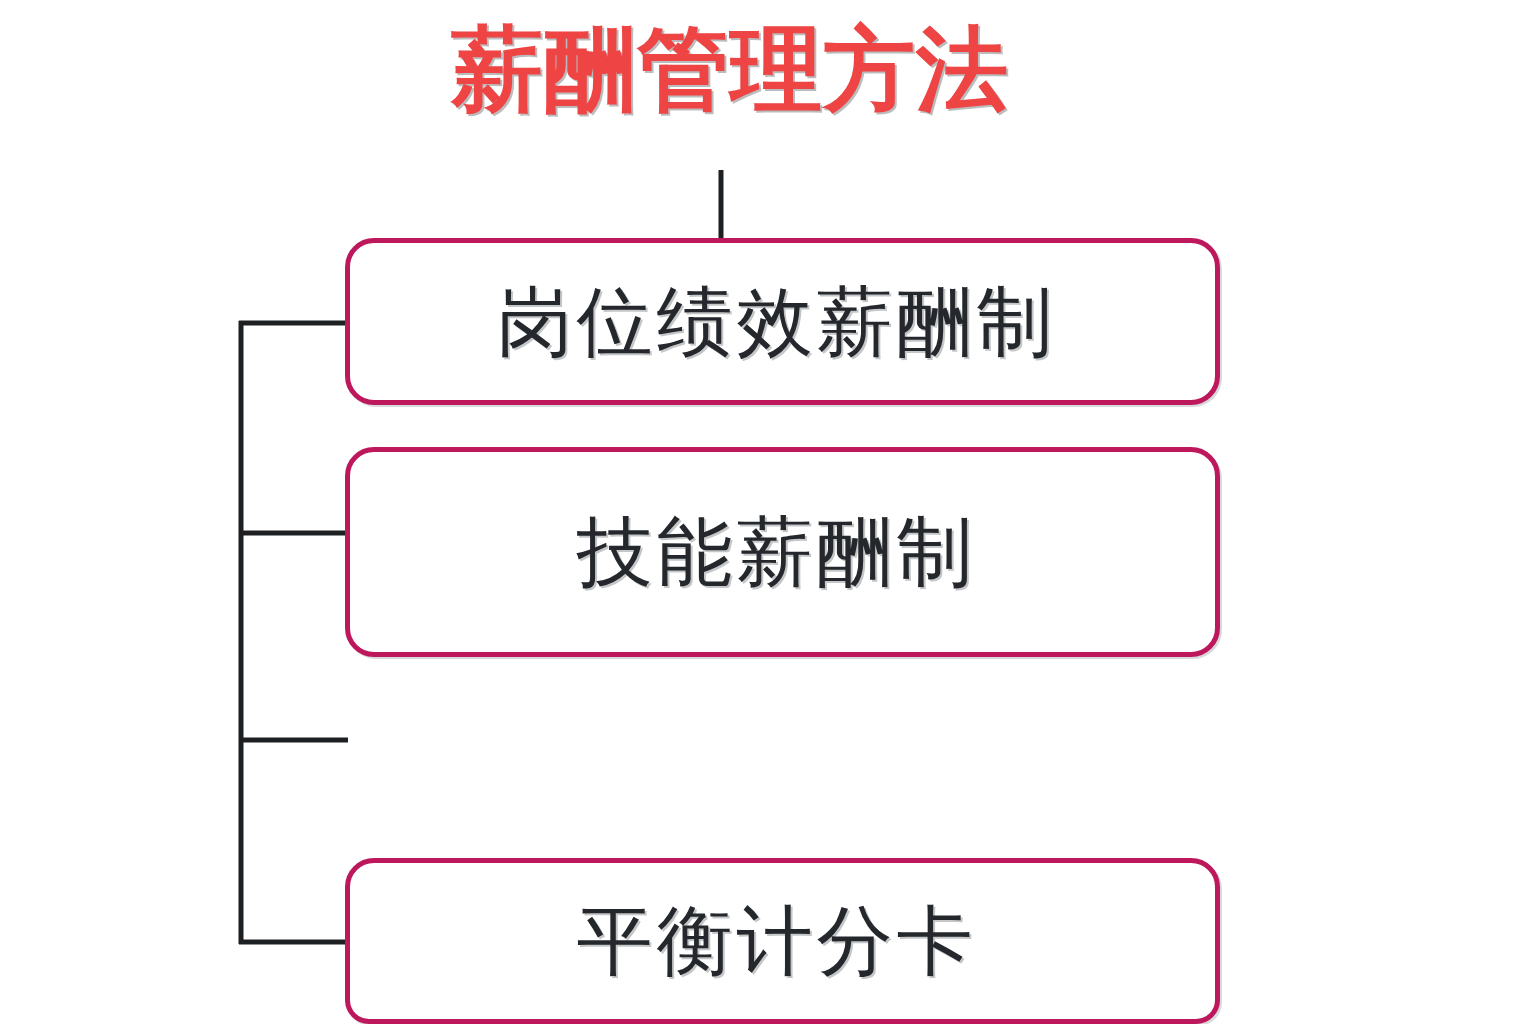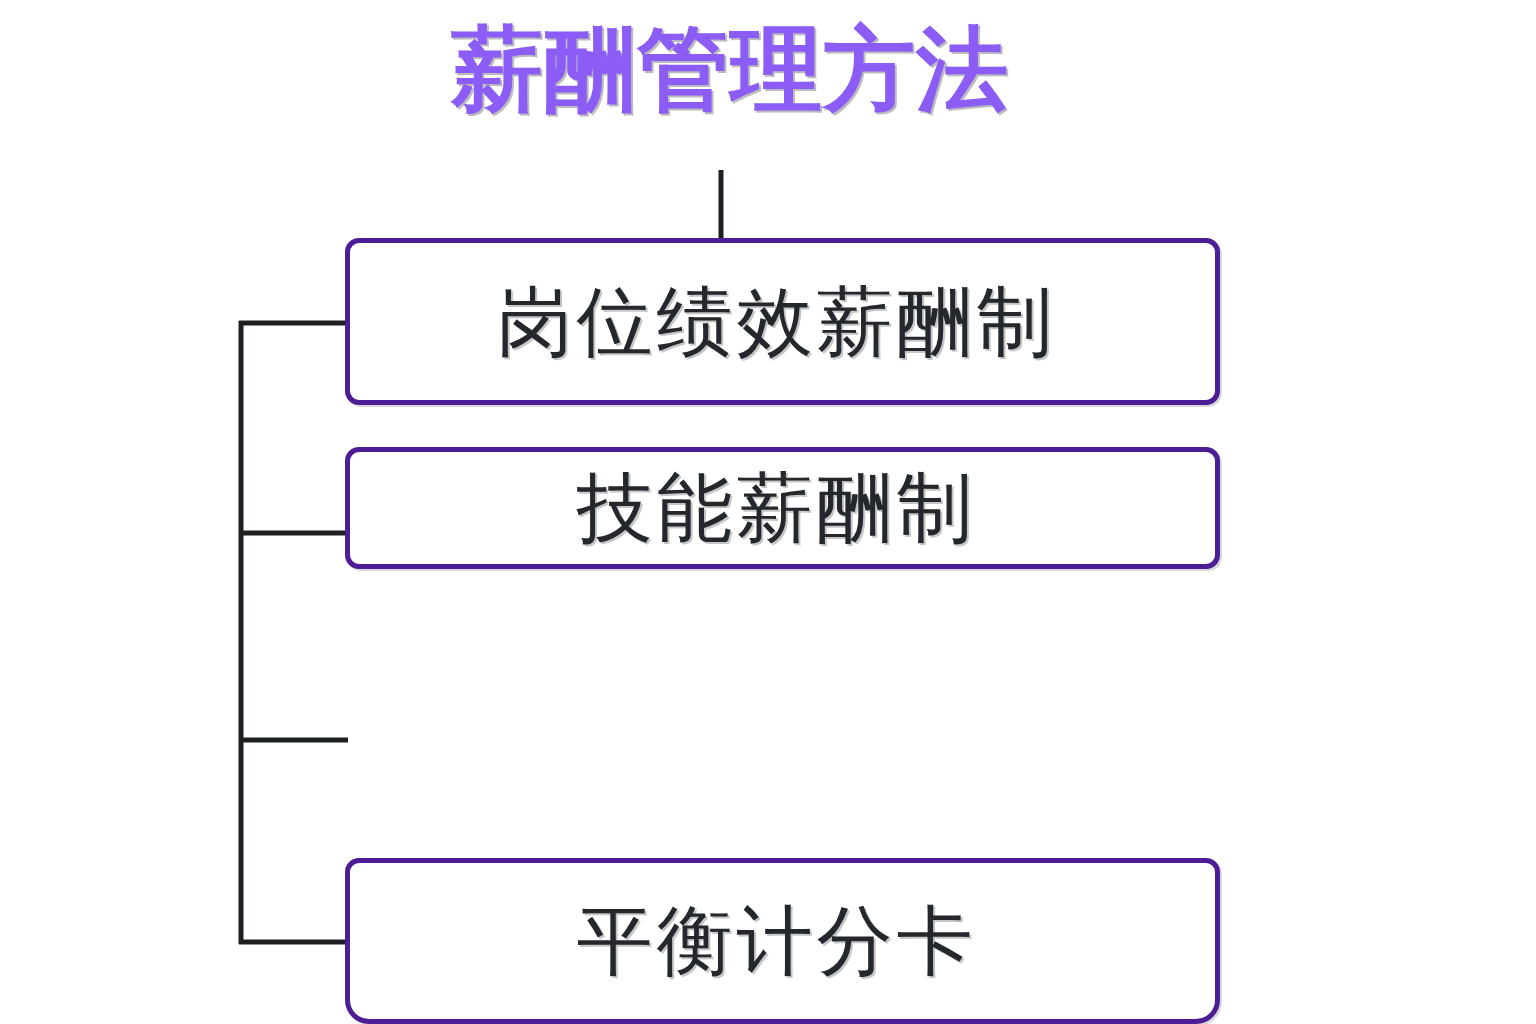--- a/index.html
+++ b/index.html
@@ -23,21 +23,21 @@
   
   .title {
     position: absolute;
     left: 0;
     top: 18px;
     width: 1460px;
     text-align: center;
     font-size: 92px;
     line-height: 1.12;
     font-weight: 700;
-    color: #8b5cf6;
+    color: #ef4444;
     letter-spacing: 1px;
     white-space: nowrap;
     text-shadow: 2px 2px 0 rgba(30,34,38,0.30);
   }
 
   
   .connectors {
     position: absolute;
     left: 0;
     top: 0;
@@ -51,41 +51,41 @@
     fill: none;
     stroke-linecap: butt;
   }
 
   
   .node {
     position: absolute;
     left: 345px;
     width: 875px;
     box-sizing: border-box;
-    border: 5px solid #4c1d95;
-    border-radius: 14px;
+    border: 5px solid #be185d;
+    border-radius: 29px;
     background: #ffffff;
     display: flex;
     align-items: center;
     justify-content: center;
     box-shadow: 2px 2px 0 rgba(40,44,48,0.18);
   }
   .node-label {
     font-size: 76px;
     line-height: 1;
     font-weight: 500;
     color: #24282c;
     letter-spacing: 4px;
     white-space: nowrap;
     text-shadow: 2px 2px 0 rgba(45,49,53,0.28);
     transform: translateX(-6px);
   }
 
   #node-1 { top: 238px; height: 167px; }
-  #node-2 { top: 447px; height: 122px; }
+  #node-2 { top: 447px; height: 210px; }
   #node-3 { top: 653px; height: 165px; }
   #node-4 { top: 858px; height: 166px; border-bottom-left-radius: 24px; border-bottom-right-radius: 24px; }
 </style>
 </head>
 <body>
 
 <div id="canvas">
 
   <div class="title">薪酬管理方法</div>
 

